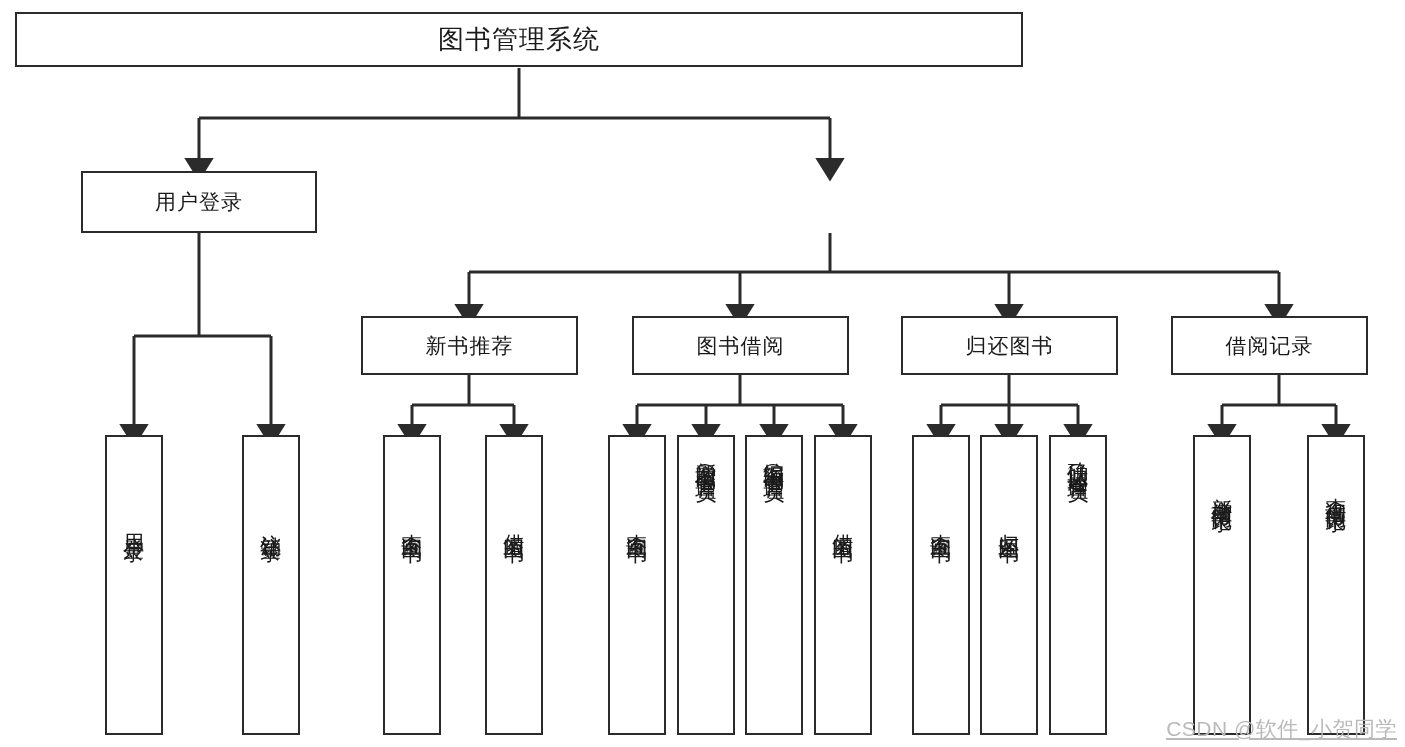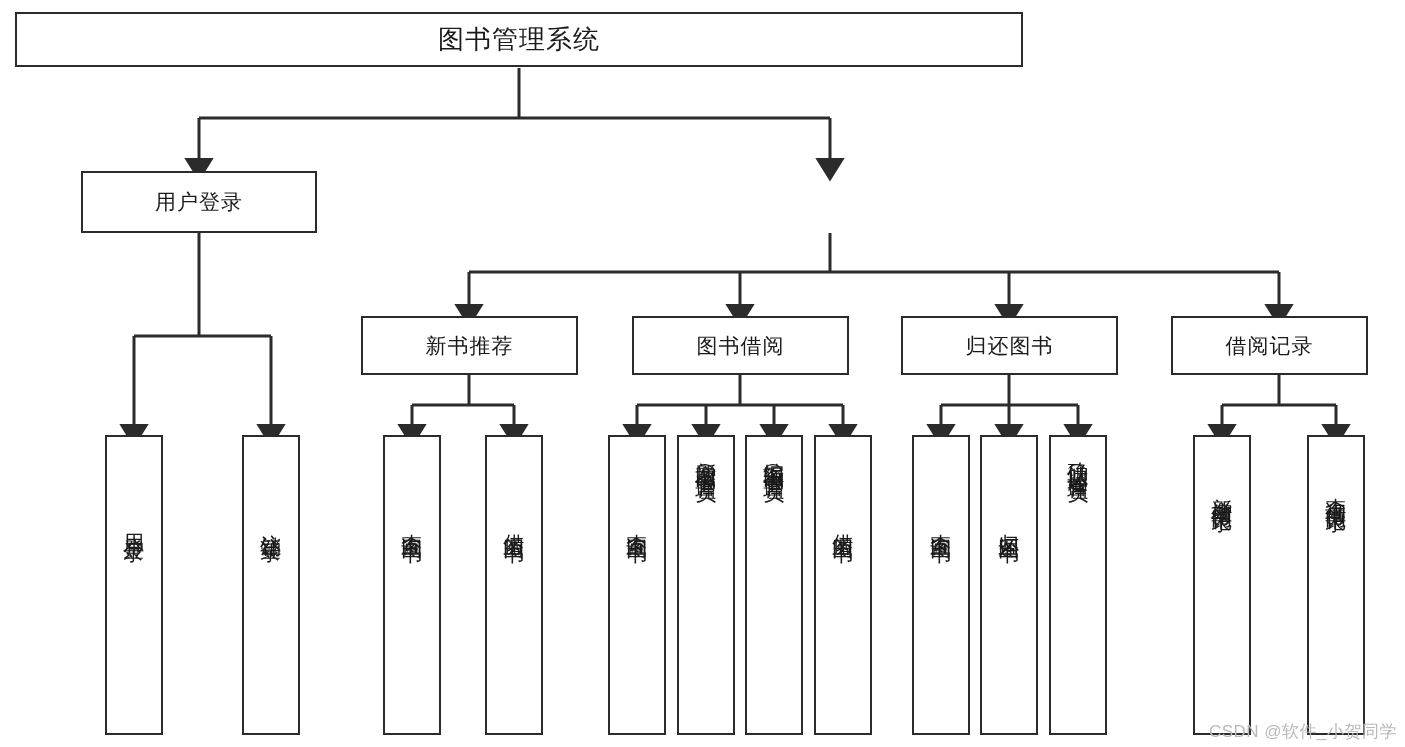--- a/index.html
+++ b/index.html
@@ -62,25 +62,26 @@
   .node.vertical.midsmall .label {
     margin-top: 36px;
   }
   .node.root .label {
     font-size: 26px;
   }
   #watermark {
     position: absolute;
     right: 8px;
     bottom: 4px;
-    font-size: 17px;
+    font-size: 21px;
     color: #b9b9b9;
     letter-spacing: 0.5px;
     white-space: nowrap;
     user-select: none;
+    text-decoration: underline;
   }
 </style>
 </head>
 <body>
 
 <div id="canvas">
 
   <svg class="edges" viewBox="0 0 1405 747">
     <defs>
       <marker id="arrow" markerWidth="9" markerHeight="10" refX="1.5" refY="5" orient="auto" markerUnits="strokeWidth">

